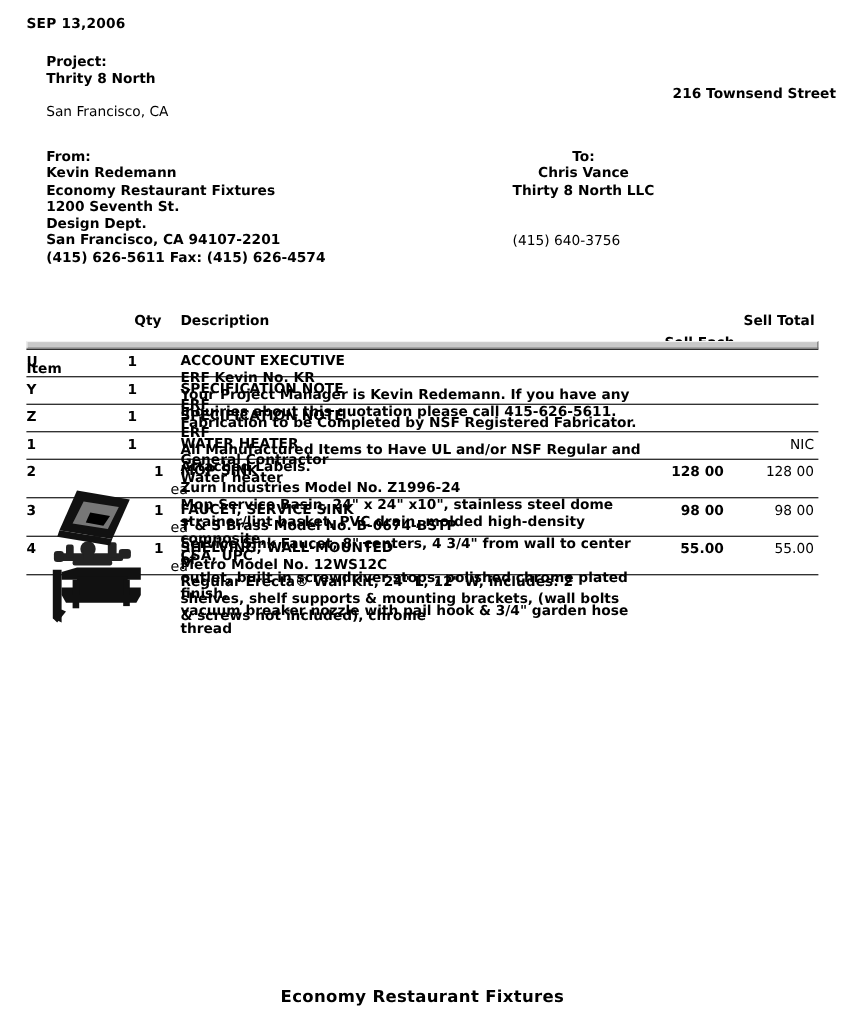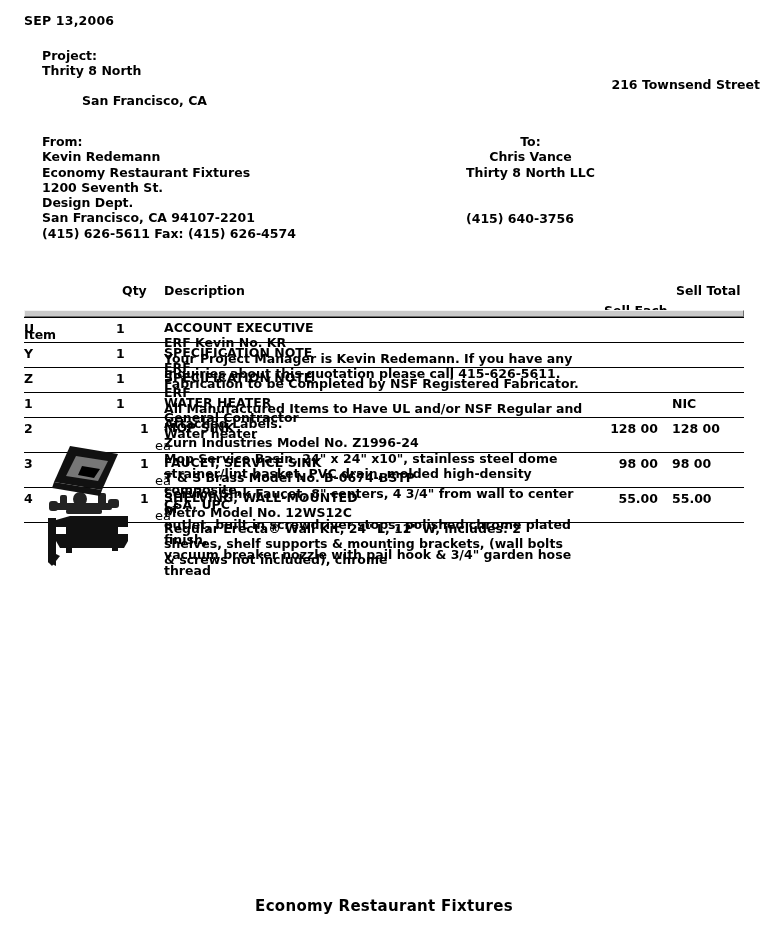--- a/index.html
+++ b/index.html
@@ -42,22 +42,21 @@
     top: 48px;
     font-size: 12.5px;
     font-weight: bold;
     line-height: 15px;
   }
   .project-city {
     position: absolute;
     left: 42px;
     top: 93px;
     font-size: 12.5px;
-    font-weight: bold;
-    margin-left: 40px;
+    font-weight: normal;
   }
 
   .street-right {
     position: absolute;
     right: 8px;
     top: 77px;
     font-size: 12.5px;
     font-weight: bold;
   }
 
@@ -78,21 +77,21 @@
     font-weight: bold;
     line-height: 15.3px;
     white-space: nowrap;
     text-align: center;
   }
   .to-phone {
     position: absolute;
     left: 466px;
     top: 211px;
     font-size: 12.5px;
-    font-weight: bold;
+    font-weight: normal;
     text-align: center;
   }
 
   
   .table-wrap {
     position: absolute;
     left: 0;
     top: 283px;
     width: 768px;
   }
@@ -181,23 +180,23 @@
     width: 62px;
     text-align: right;
     font-size: 12.5px;
     font-weight: bold;
   }
   .c-total {
     position: absolute;
     top: 1px;
     left: 672px;
     width: 68px;
-    text-align: left;
-    font-size: 12.5px;
-    font-weight: bold;
+    text-align: right;
+    font-size: 12.5px;
+    font-weight: normal;
   }
 
   
   .thumb {
     position: absolute;
     left: 36px;
     top: 20px;
     width: 100px;
     height: 62px;
   }

